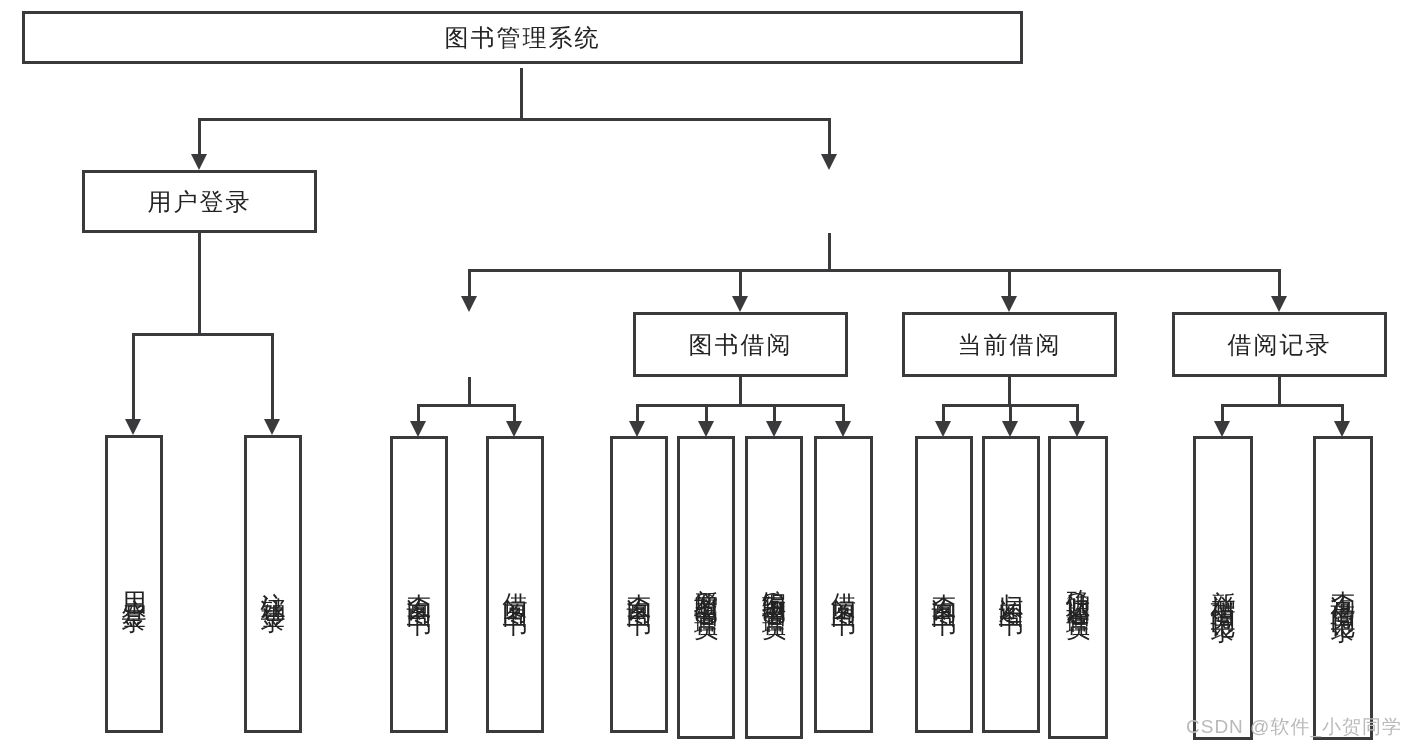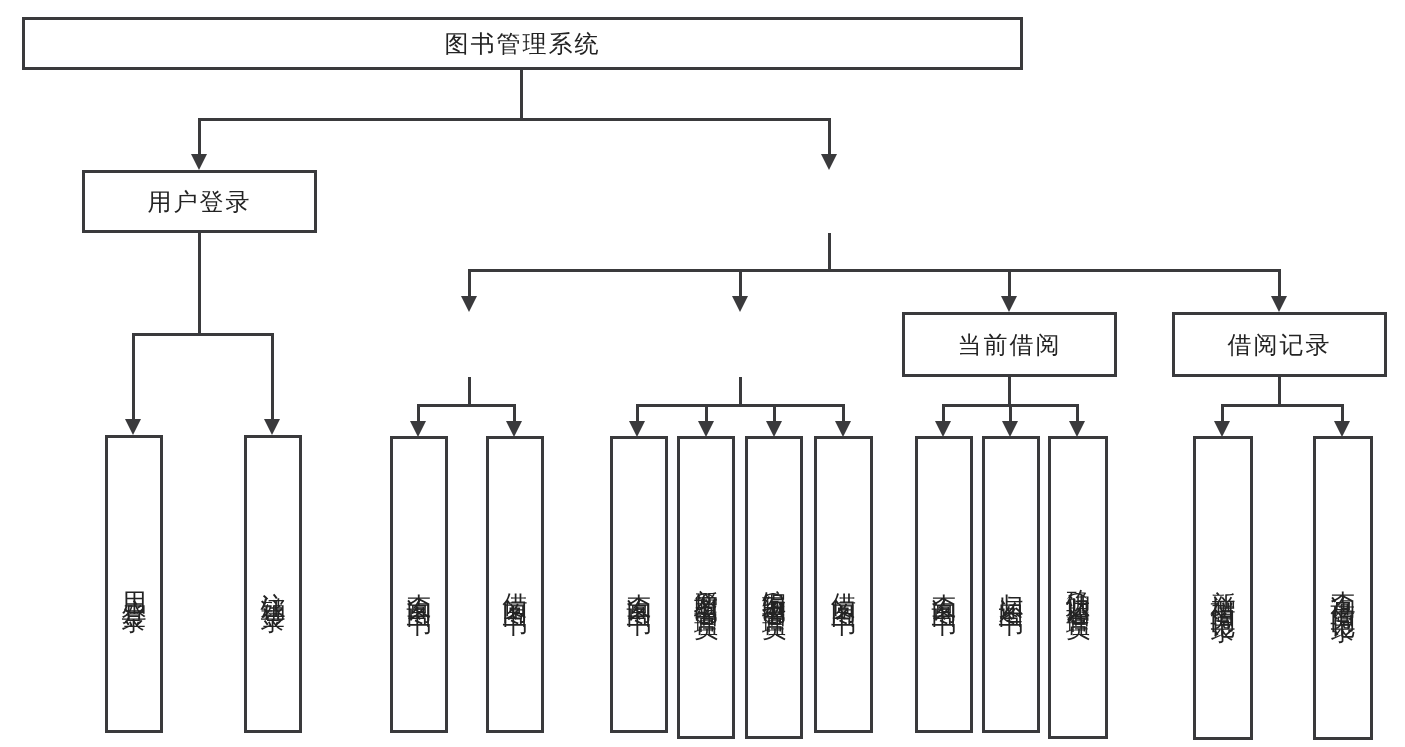--- a/index.html
+++ b/index.html
@@ -54,21 +54,21 @@
     letter-spacing:1px;
     z-index:9;
     white-space:nowrap;
   }
 </style>
 </head>
 <body>
 
 <div id="canvas">
 
-  <div class="box" style="left:22px;top:17px;width:1001px;height:53px;">图书管理系统</div>
+  <div class="box" style="left:22px;top:11px;width:1001px;height:53px;">图书管理系统</div>
 
   <div class="vl" style="left:520px;top:68px;height:52px;"></div>
   <div class="hl" style="left:198px;top:118px;width:633px;"></div>
   <div class="vl" style="left:198px;top:118px;height:38px;"></div>
   <div class="arr" style="left:191px;top:154px;"></div>
   <div class="vl" style="left:828px;top:118px;height:38px;"></div>
   <div class="arr" style="left:821px;top:154px;"></div>
 
   <div class="box" style="left:82px;top:170px;width:235px;height:63px;">用户登录</div>
 
@@ -84,20 +84,21 @@
   <div class="hl" style="left:468px;top:269px;width:813px;"></div>
   <div class="vl" style="left:468px;top:269px;height:29px;"></div>
   <div class="arr" style="left:461px;top:296px;"></div>
   <div class="vl" style="left:739px;top:269px;height:29px;"></div>
   <div class="arr" style="left:732px;top:296px;"></div>
   <div class="vl" style="left:1008px;top:269px;height:29px;"></div>
   <div class="arr" style="left:1001px;top:296px;"></div>
   <div class="vl" style="left:1278px;top:269px;height:29px;"></div>
   <div class="arr" style="left:1271px;top:296px;"></div>
 
+  <div class="box" style="left:633px;top:312px;width:215px;height:65px;">图书借阅</div>
   <div class="box" style="left:1172px;top:312px;width:215px;height:65px;">借阅记录</div>
   <div class="box" style="left:902px;top:312px;width:215px;height:65px;">当前借阅</div>
 
   <div class="vl" style="left:468px;top:377px;height:29px;"></div>
   <div class="hl" style="left:417px;top:404px;width:99px;"></div>
   <div class="vl" style="left:417px;top:404px;height:18px;"></div>
   <div class="arr" style="left:410px;top:421px;"></div>
   <div class="vl" style="left:513px;top:404px;height:18px;"></div>
   <div class="arr" style="left:506px;top:421px;"></div>
 
@@ -139,14 +140,15 @@
   <div class="vbox tight" style="left:745px;top:436px;width:58px;height:303px;">编辑图书（管理员）</div>
   <div class="vbox" style="left:814px;top:436px;width:59px;height:297px;">借阅图书</div>
 
   <div class="vbox" style="left:915px;top:436px;width:58px;height:297px;">查询图书</div>
   <div class="vbox" style="left:982px;top:436px;width:58px;height:297px;">归还图书</div>
   <div class="vbox tight" style="left:1048px;top:436px;width:60px;height:303px;">确认归还（管理员）</div>
 
   <div class="vbox" style="left:1193px;top:436px;width:60px;height:304px;">新增借阅记录</div>
   <div class="vbox" style="left:1313px;top:436px;width:60px;height:304px;">查询借阅记录</div>
 
+  <div id="watermark">CSDN @软件_小贺同学</div>
 
 </div>
 
 </body></html>

